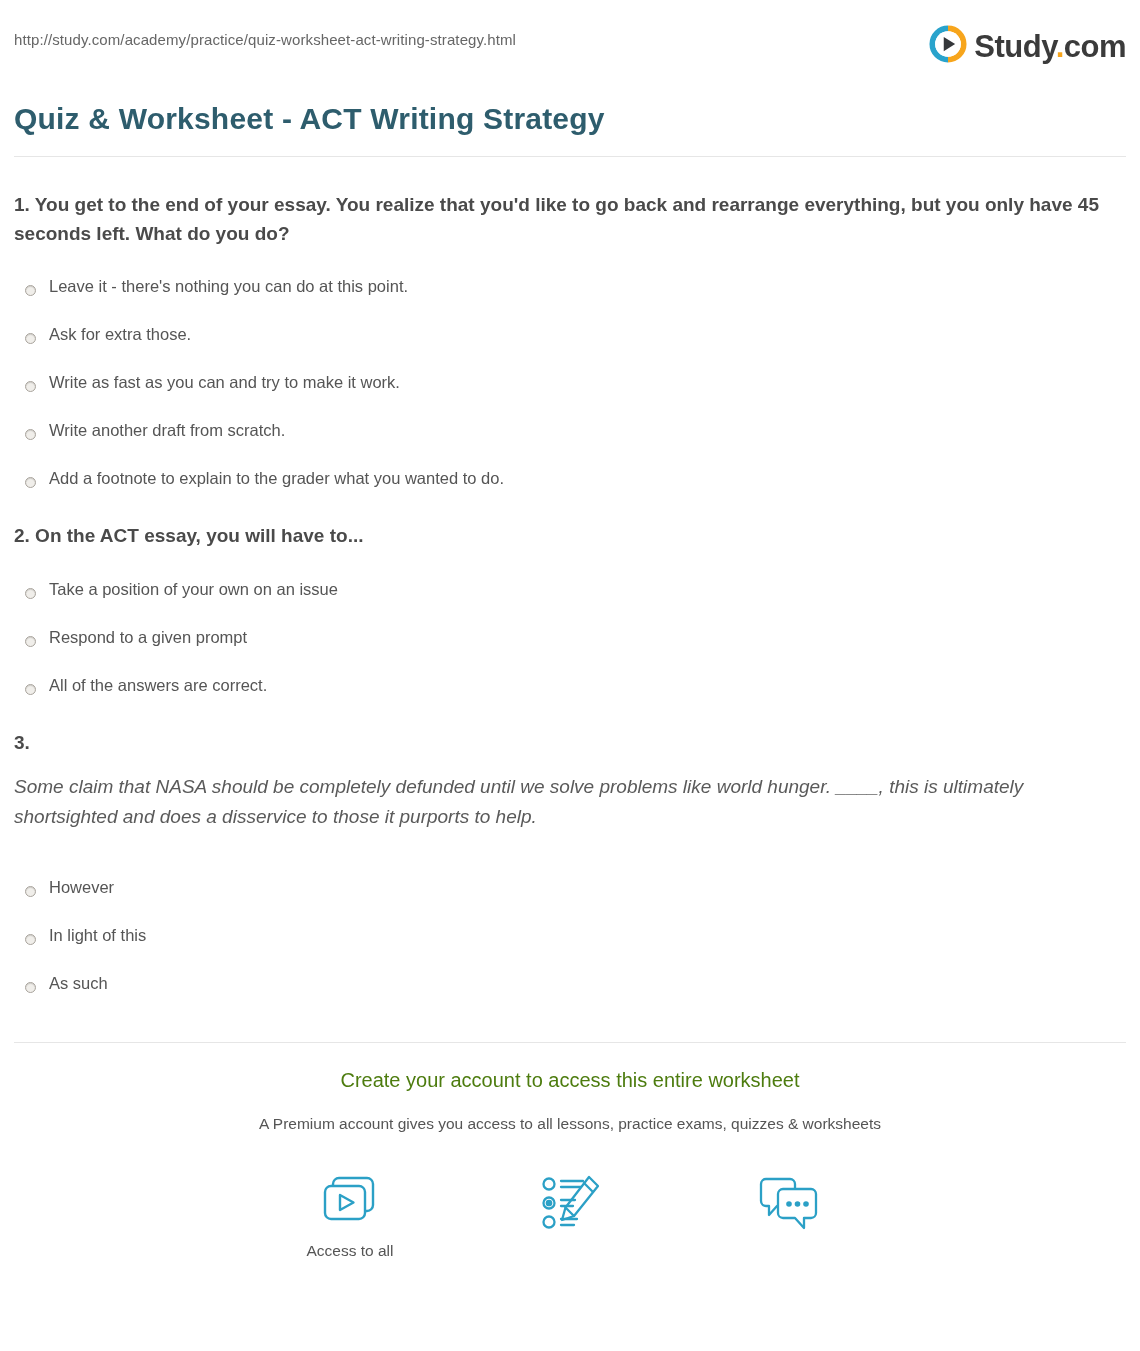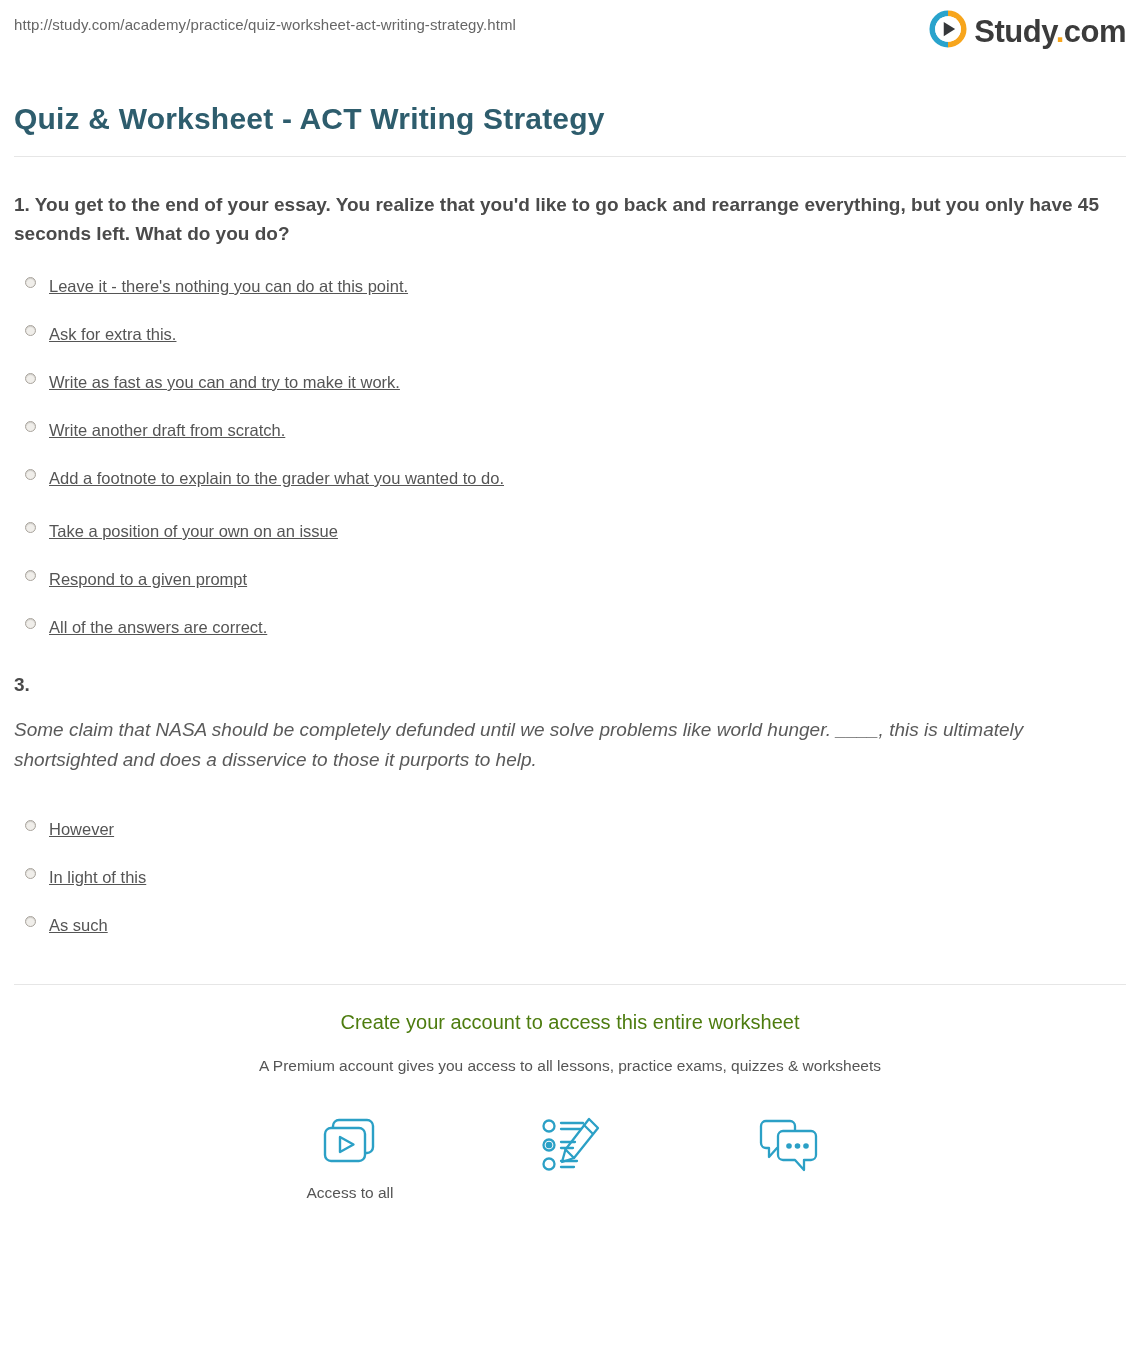--- a/index.html
+++ b/index.html
@@ -5,37 +5,37 @@
   * { box-sizing: border-box; }
   html, body { margin: 0; padding: 0; background: #fff; }
   body {
     width: 1140px; min-height: 1351px;
     font-family: "Liberation Sans", sans-serif;
     color: #555;
   }
   .page { padding: 0 14px; }
 
   
-  .header { display: flex; justify-content: space-between; align-items: flex-start; padding-top: 10px; height: 62px; }
+  .header { display: flex; justify-content: space-between; align-items: flex-start; padding-top: 25px; height: 62px; }
   .url { font-size: 15px; color: #666; padding-top: 6px; letter-spacing: 0.1px; }
   .logo { display: flex; align-items: center; gap: 7px; cursor: pointer; }
   .logo-text { font-size: 31px; font-weight: 600; color: #3b3b3b; letter-spacing: -0.5px; line-height: 1; }
   .logo-text .dot { color: #f7a51c; }
 
   
   .page-title { color: #2e5d6d; font-size: 30px; font-weight: 700; margin: 40px 0 20px; letter-spacing: 0.2px; }
   .rule { border: none; border-top: 1px solid #e6e6e6; margin: 0; }
 
   
   .question { margin-top: 34px; }
   .q-number { font-size: 19px; font-weight: 700; color: #4a4a4a; line-height: 1.5; }
   .q-heading { font-size: 19px; font-weight: 700; color: #4a4a4a; line-height: 1.5; margin: 0; }
   .passage { font-style: italic; font-size: 19px; color: #5a5a5a; line-height: 1.6; margin: 15px 0 45px; }
   .options { margin-top: 29px; }
-  .option { display: flex; align-items: flex-start; margin: 15px 0 29px 11px; cursor: pointer; text-decoration: underline; }
+  .option { display: flex; align-items: flex-end; margin: 15px 0 29px 11px; cursor: pointer; }
   .radio {
     width: 11px; height: 11px; border-radius: 50%;
     border: 1px solid #a9a49d; background: #f0eeea;
     box-shadow: inset 0 1px 1px rgba(0,0,0,0.15);
     flex: none;
   }
   .option-label { font-size: 16.5px; color: #555; margin-left: 13px; }
 
   
   .account-divider { margin-top: 49px; }
@@ -72,38 +72,39 @@
 
   <section class="question">
     <h2 class="q-heading">1. You get to the end of your essay. You realize that you'd like to go back and rearrange everything, but you only have 45 seconds left. What do you do?</h2>
     <div class="options">
       <div class="option">
         <span class="radio"></span>
         <span class="option-label">Leave it - there's nothing you can do at this point.</span>
       </div>
       <div class="option">
         <span class="radio"></span>
-        <span class="option-label">Ask for extra this.</span>
+        <span class="option-label">Ask for extra those.</span>
       </div>
       <div class="option">
         <span class="radio"></span>
         <span class="option-label">Write as fast as you can and try to make it work.</span>
       </div>
       <div class="option">
         <span class="radio"></span>
         <span class="option-label">Write another draft from scratch.</span>
       </div>
       <div class="option">
         <span class="radio"></span>
         <span class="option-label">Add a footnote to explain to the grader what you wanted to do.</span>
       </div>
     </div>
   </section>
 
   <section class="question">
+    <h2 class="q-heading">2. On the ACT essay, you will have to...</h2>
     <div class="options">
       <div class="option">
         <span class="radio"></span>
         <span class="option-label">Take a position of your own on an issue</span>
       </div>
       <div class="option">
         <span class="radio"></span>
         <span class="option-label">Respond to a given prompt</span>
       </div>
       <div class="option">

